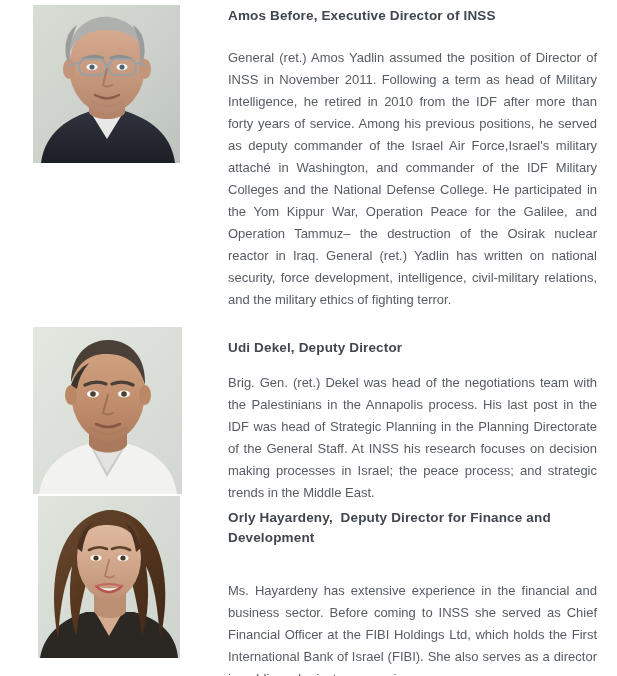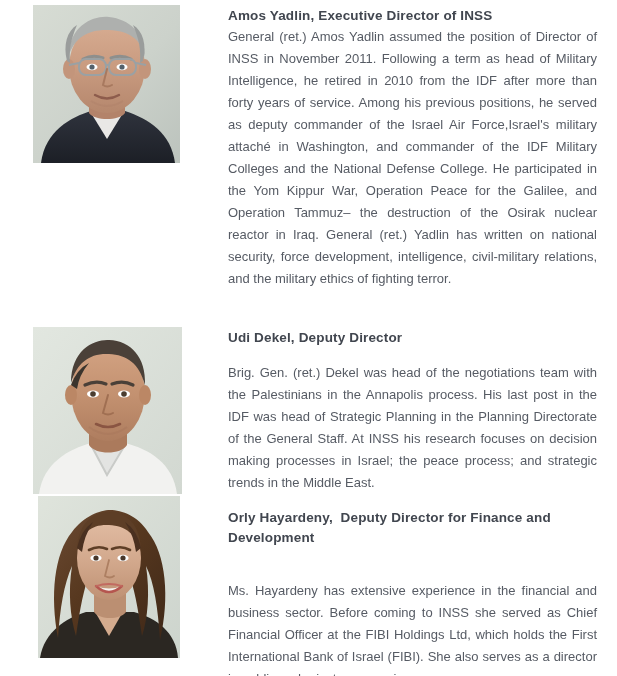--- a/index.html
+++ b/index.html
@@ -44,21 +44,21 @@
 
   .portrait { position: absolute; inset: 0; }
   .portrait svg { display: block; width: 100%; height: 100%; }
 
   .bio-text {
     position: absolute;
     left: 228px;
     width: 369px;
   }
   #bio-0 .bio-text { top: 6px; }
-  #bio-1 .bio-text { top: 6px; }
+  #bio-1 .bio-text { top: 16px; }
   #bio-2 .bio-text { top: 16px; }
 
   .bio-name {
     margin: 0;
     font-size: 13.5px;
     font-weight: bold;
     line-height: 20px;
     color: #41464f;
     letter-spacing: 0.15px;
     text-align: left;
@@ -67,21 +67,21 @@
 
   .bio-body {
     margin: 0;
     font-size: 13px;
     line-height: 22px;
     color: #565b64;
     text-align: justify;
     text-justify: inter-word;
     white-space: pre-wrap;
   }
-  #bio-0 .bio-body { }
+  #bio-0 .bio-body { margin-top: 21px; }
   #bio-1 .bio-body { margin-top: 14px; }
   #bio-2 .bio-body { margin-top: 32px; }
 </style>
 </head>
 <body>
 
 <div class="page">
 
   <div class="bio" id="bio-0">
 
@@ -140,21 +140,21 @@
           <path d="M74 64 L70 80 q4 3 9 0" stroke="#a8795f" stroke-width="2" fill="none" stroke-linecap="round"></path>
 
           <path d="M62 90 q12 7 24 0" stroke="#8d5c4c" stroke-width="2.4" fill="none" stroke-linecap="round"></path>
 
           <path d="M58 96 q16 10 32 0" stroke="#b0816a" stroke-width="2" fill="none" opacity="0.5"></path>
         </svg>
       </div>
     </div>
 
     <div class="bio-text">
-      <h3 class="bio-name">Amos Yadlin, Executive Director of INSS</h3>
+      <h3 class="bio-name">Amos Before, Executive Director of INSS</h3>
       <p class="bio-body">General (ret.) Amos Yadlin assumed the position of Director of INSS in November 2011. Following a term as head of Military Intelligence, he retired in 2010 from the IDF after more than forty years of service. Among his previous positions, he served as deputy commander of the Israel Air Force,Israel's military attaché in Washington, and commander of the IDF Military Colleges and the National Defense College. He participated in the Yom Kippur War, Operation Peace for the Galilee, and Operation Tammuz– the destruction of the Osirak nuclear reactor in Iraq. General (ret.) Yadlin has written on national security, force development, intelligence, civil-military relations, and the military ethics of fighting terror.</p>
     </div>
   </div>
 
   <div class="bio" id="bio-1">
 
     <div class="photo-frame">
       <div class="portrait">
         <svg viewBox="0 0 149 167" preserveAspectRatio="xMidYMid slice" aria-hidden="true">
           <defs>

